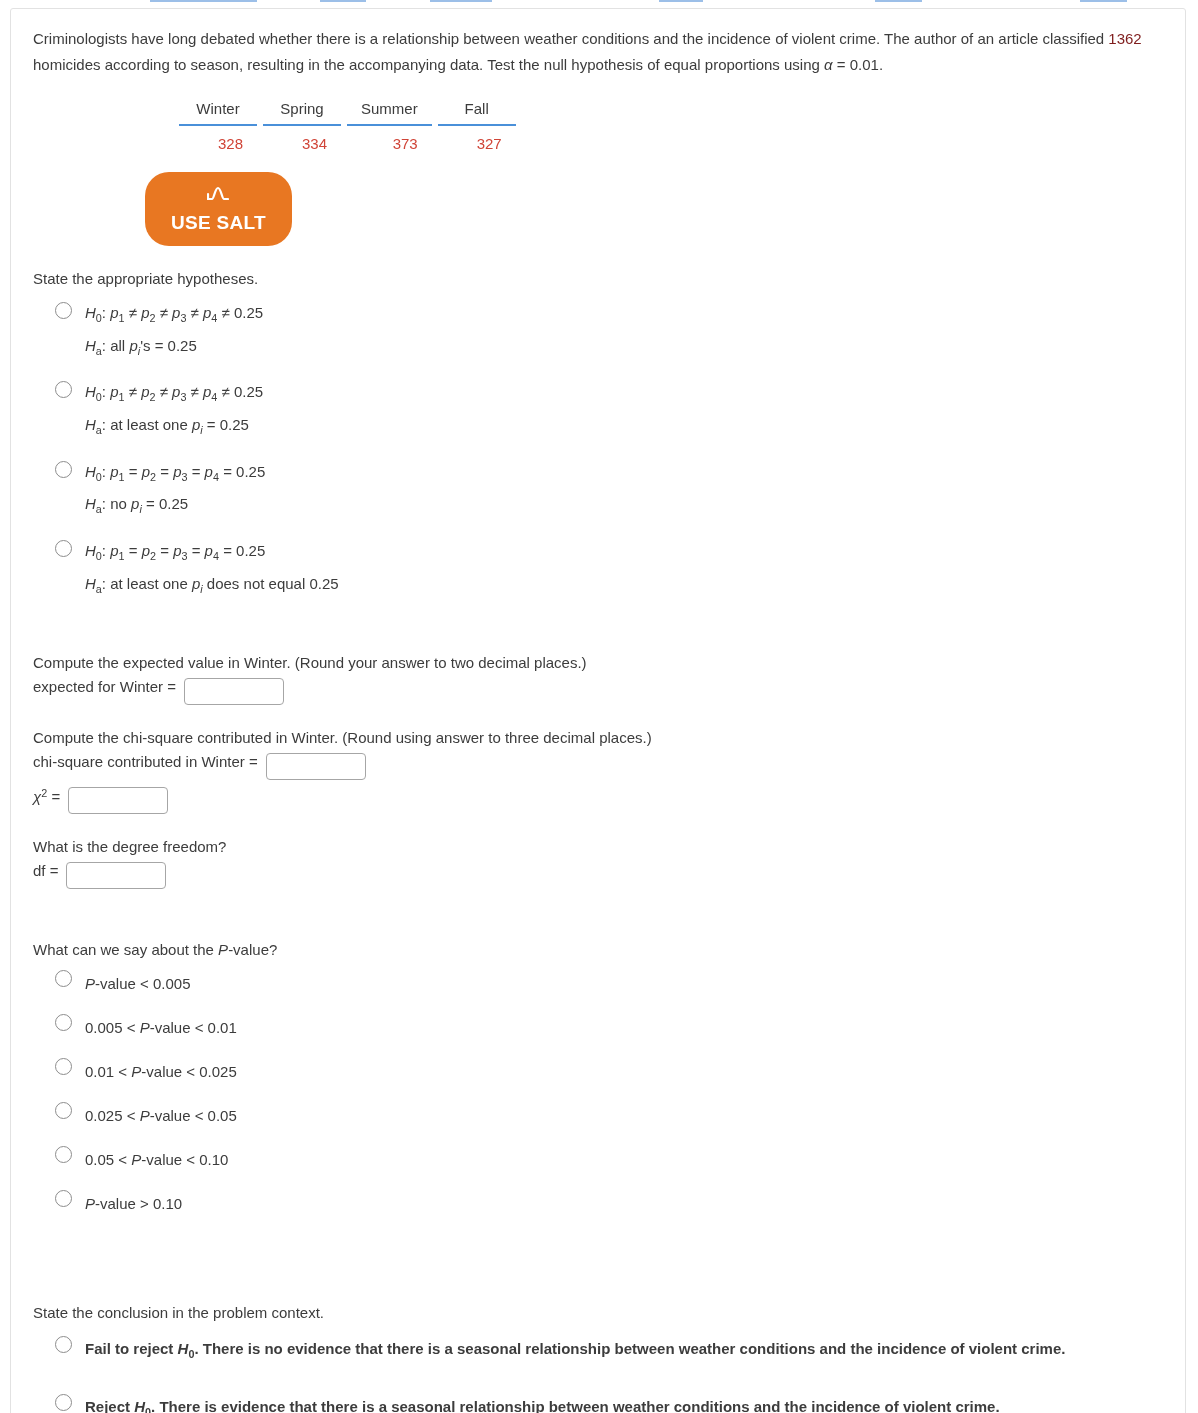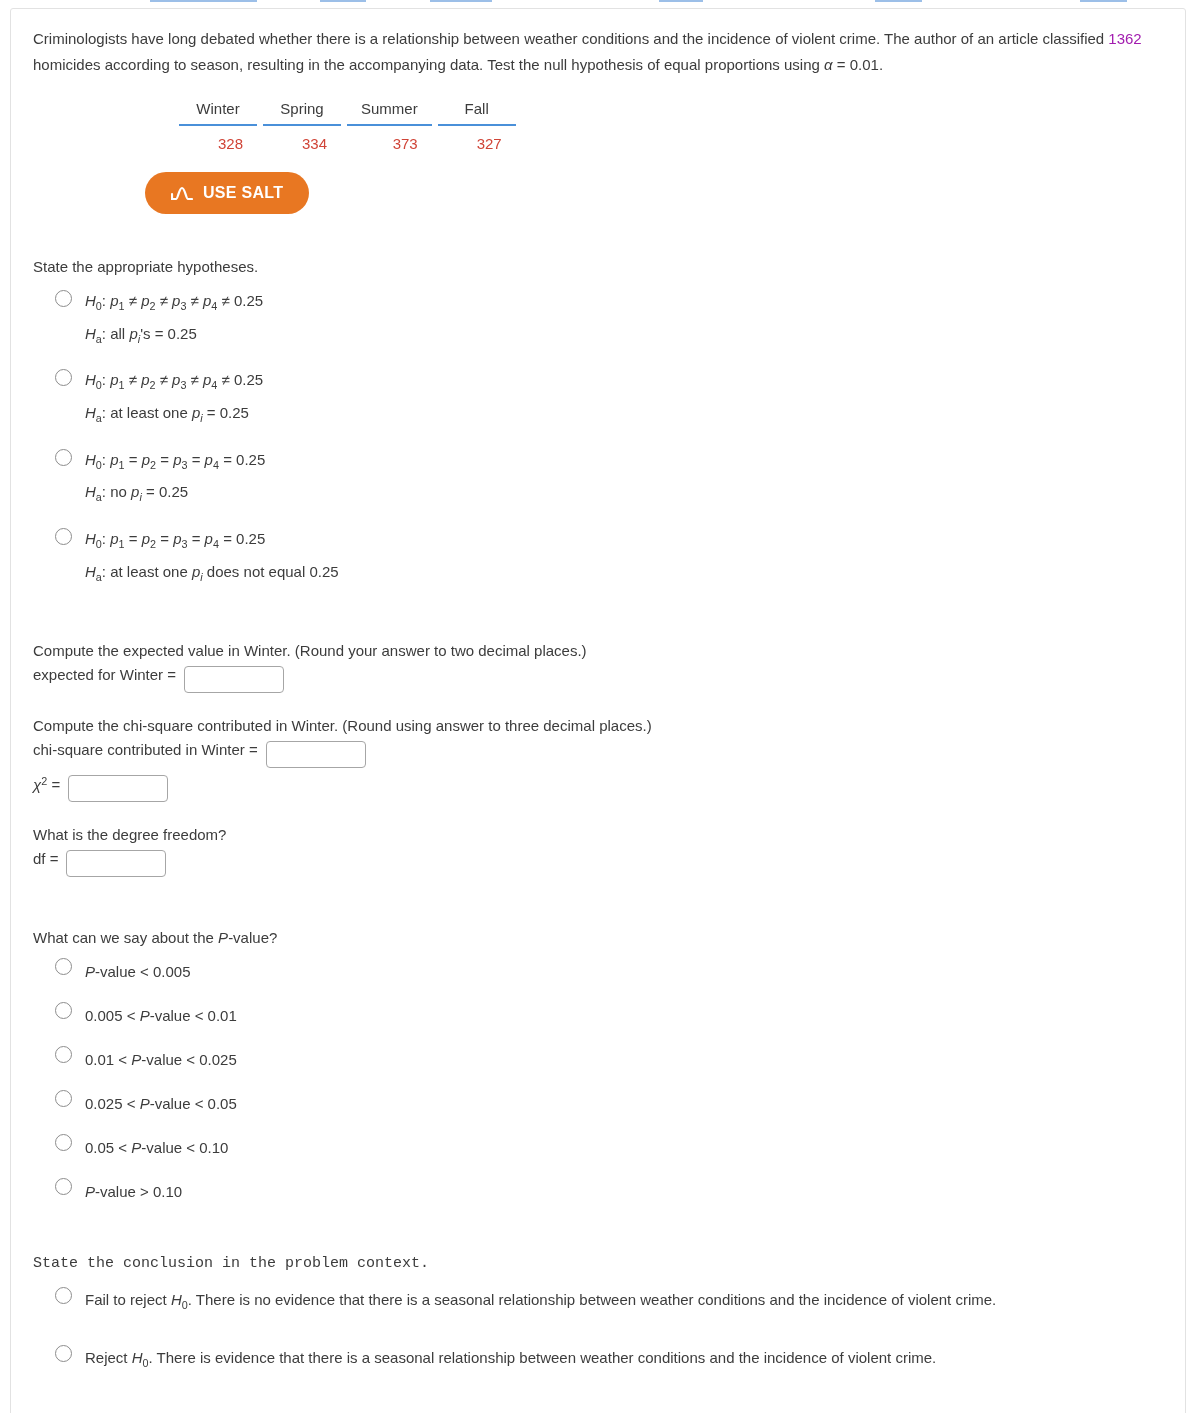--- a/index.html
+++ b/index.html
@@ -32,76 +32,77 @@
     background: #fff;
     padding: 17px 24px 60px 22px;
   }
 
   .intro { line-height: 26px; max-width: 1130px; }
 
   
   .seg-i   { font-style: italic; }
   .seg-sub { font-size: 0.72em; vertical-align: -0.34em; }
   .seg-sup { font-size: 0.72em; vertical-align: 0.45em; }
-  .seg-red { color: #a21caf; }
+  .seg-red { color: #7f1d1d; }
 
   
   .season-table { margin: 20px 0 0 140px; border-collapse: separate; border-spacing: 6px 0; }
   .season-table th {
     font-weight: 400; text-align: center;
     padding: 2px 14px 7px; min-width: 78px;
     border-bottom: 2px solid #4a90d9;
     color: #3c3c3c;
     margin-top: 13px;
   }
   .season-table td { text-align: right; padding: 9px 14px 4px; color: #d04437; }
 
   
   .salt-btn {
-    display: inline-flex; align-items: flex-end; gap: 10px;
+    display: inline-flex; align-items: center; gap: 10px;
     margin: 16px 0 0 112px;
     background: #e87722; color: #fff;
     border: none; border-radius: 24px;
     padding: 12px 26px;
-    font-family: inherit; font-size: 16px; font-weight: 700; letter-spacing: 0.3px;
+    font-family: inherit; font-size: 19px; font-weight: 700; letter-spacing: 0.3px;
     cursor: pointer;
+    flex-direction: column;
   }
   .salt-btn svg { display: block; }
 
-  .prompt { margin-top: 44px; }
+  .prompt { margin-top: 24px; }
   .q-prompt { margin-top: 24px; }
   .first-q { margin-top: 52px; }
 
   
   .opt { display: flex; align-items: flex-start; gap: 13px; margin: 14px 0 0 22px; cursor: pointer; }
   .opt.first { margin-top: 12px; }
   .radio {
     width: 17px; height: 17px; flex: 0 0 auto;
     border: 1.5px solid #8d8d8d; border-radius: 50%;
     background: #fff; margin-top: 3px; cursor: pointer;
   }
   .hyp-lines .math { line-height: 28px; }
   .opt-text { line-height: 27px; }
 
   .pv-opt { margin-top: 17px; align-items: flex-start; }
   .pv-opt .radio { margin-top: 0; }
 
-  .concl-opt { margin-top: 21px; }
+  .concl-opt { margin-top: 21px; font-weight: bold; }
   .concl-opt .opt-text { max-width: 1086px; line-height: 31px; }
 
   
   .ans-line { display: flex; align-items: flex-start; gap: 8px; margin-top: 7px; }
   .ans-input {
     width: 100px; height: 27px;
     border: 1px solid #a6a6a6; border-radius: 4px;
     background: #fff; font-family: inherit; font-size: 15px; padding: 0 6px;
   }
 
   .gap-lg { margin-top: 52px; }
-  .gap-xl { margin-top: 50px; font-family: Liberation Mono, monospace; }
+  .gap-xl { margin-top: 87px; }
 </style>
 </head>
 <body>
 
 <div class="frag f1"></div>
 <div class="frag f2"></div>
 <div class="frag f3"></div>
 <div class="frag f4"></div>
 <div class="frag f5"></div>
 <div class="frag f6"></div>

